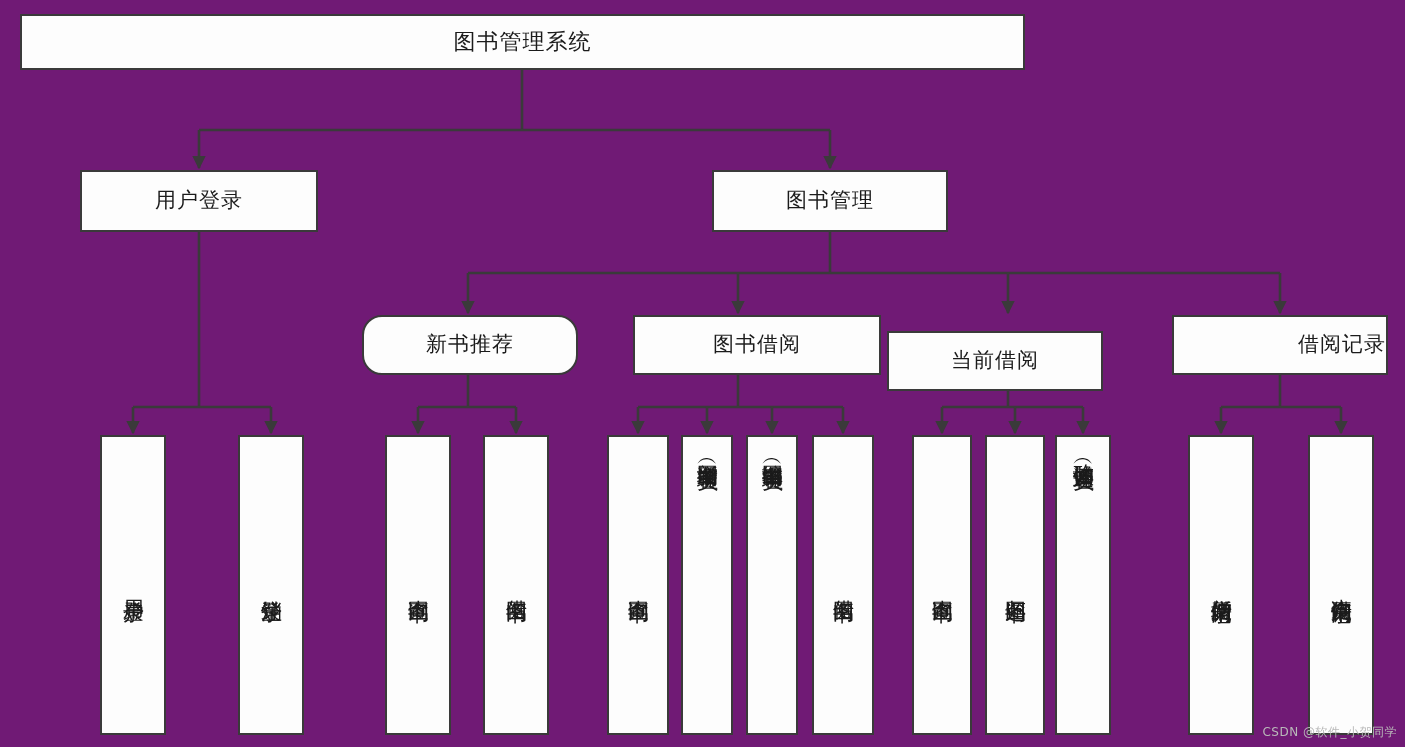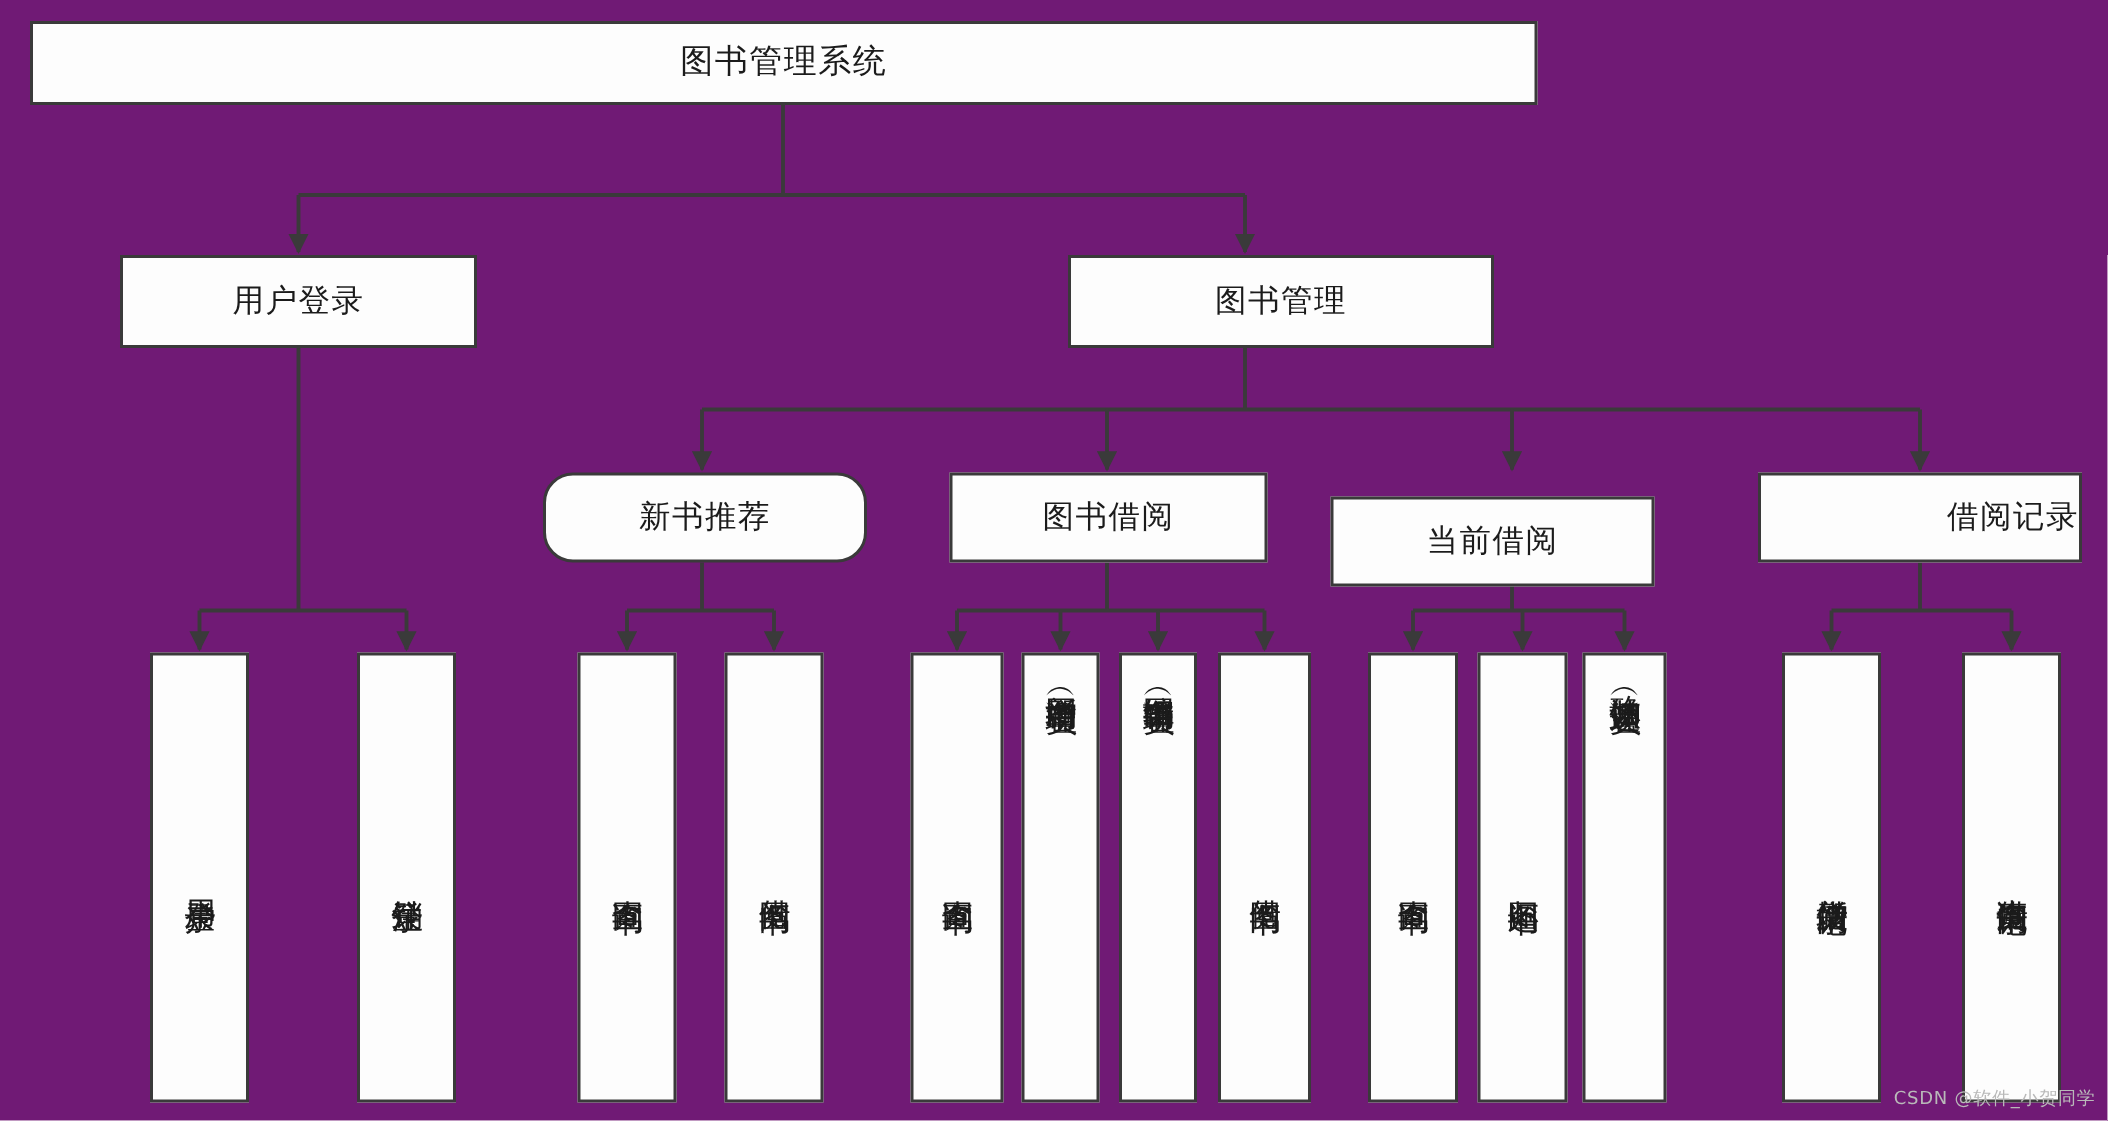--- a/index.html
+++ b/index.html
@@ -124,27 +124,27 @@
     </g>
   </svg>
 
   <div id="nodes">
       <div class="node horiz root" style="left: 20px; top: 14px; width: 1005px; height: 56px;">
         <span>图书管理系统</span>
       </div>
       <div class="node horiz" style="left: 80px; top: 170px; width: 238px; height: 62px;">
         <span>用户登录</span>
       </div>
-      <div class="node horiz" style="left: 712px; top: 170px; width: 284px; height: 62px;">
+      <div class="node horiz" style="left: 712px; top: 170px; width: 236px; height: 62px;">
         <span>图书管理</span>
       </div>
       <div class="node horiz" style="left: 362px; top: 315px; width: 216px; height: 60px; border-radius: 20px;">
         <span>新书推荐</span>
       </div>
-      <div class="node horiz" style="left: 633px; top: 315px; width: 212px; height: 60px;">
+      <div class="node horiz" style="left: 633px; top: 315px; width: 248px; height: 60px;">
         <span>图书借阅</span>
       </div>
       <div class="node horiz" style="left: 887px; top: 315px; width: 216px; height: 60px; margin-top: 16px;">
         <span>当前借阅</span>
       </div>
       <div class="node horiz" style="left: 1172px; top: 315px; width: 216px; height: 60px; justify-content: flex-end;">
         <span>借阅记录</span>
       </div>
       <div class="node vert centered" style="left: 100px; top: 435px; width: 66px; height: 300px;">
         <span class="vlabel">用户登录</span>

